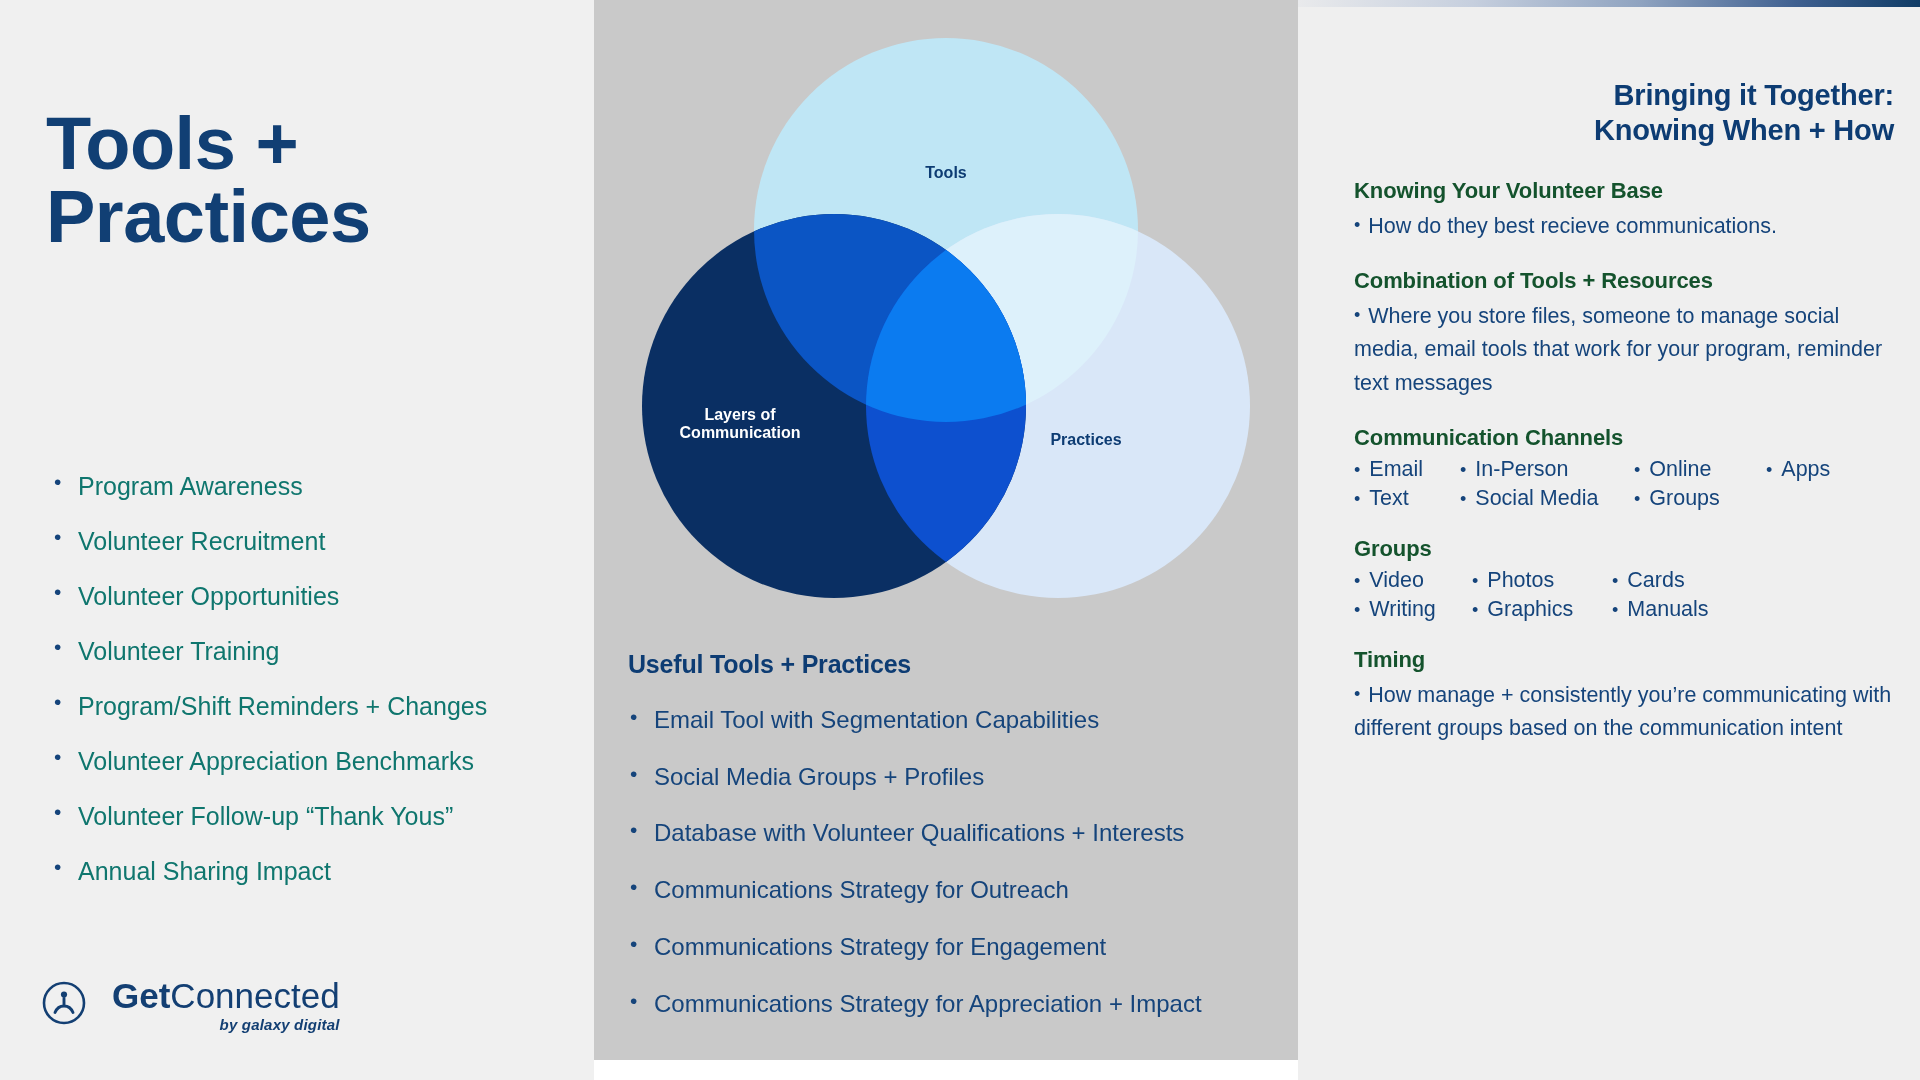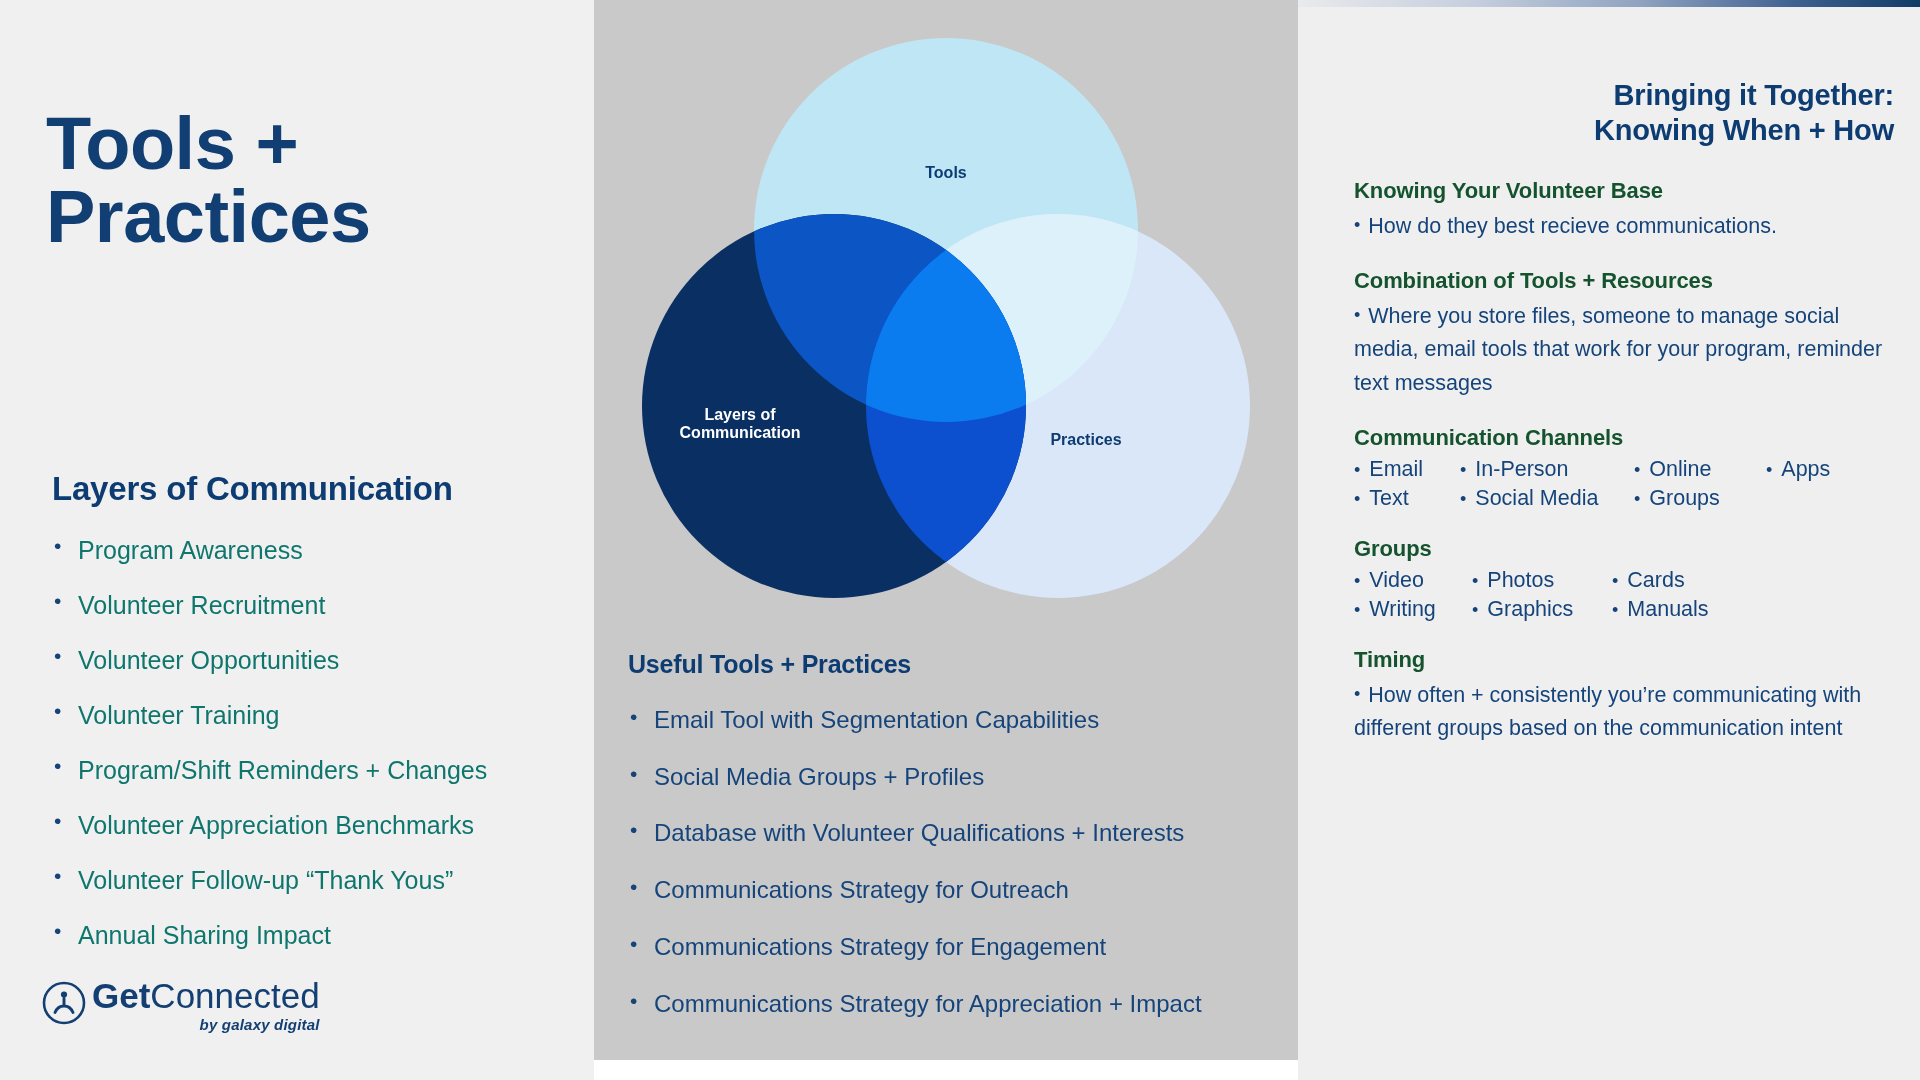--- a/index.html
+++ b/index.html
@@ -100,21 +100,21 @@
     font-size: 21px;
     color: #15447b;
   }
 
   
   .logo {
     position: absolute;
     left: 42px; top: 978px;
     display: flex;
     align-items: center;
-    gap: 6px;
+    gap: 26px;
   }
   .logo-mark { flex: 0 0 auto; }
   .logo-text {
     display: flex;
     flex-direction: column;
     line-height: 1;
   }
   .logo-word {
     font-size: 35px;
     color: #133f73;
@@ -244,21 +244,20 @@
   <div class="panel-right"></div>
   <div class="top-strip"></div>
   <div class="bottom-white"></div>
 
   <div class="main-title">
     <span class="line">Tools +</span>
     <span class="line">Practices</span>
   </div>
 
   <div class="left-section">
-    <div class="sec-title-lg">Layers of Communication</div>
     <ul class="bul">
       <li>Program Awareness</li>
       <li>Volunteer Recruitment</li>
       <li>Volunteer Opportunities</li>
       <li>Volunteer Training</li>
       <li>Program/Shift Reminders + Changes</li>
       <li>Volunteer Appreciation Benchmarks</li>
       <li>Volunteer Follow-up “Thank Yous”</li>
       <li>Annual Sharing Impact</li>
     </ul>
@@ -417,17 +416,17 @@
           <span class="chip">
               <span class="dot">•</span>
               <span>Manuals</span>
             </span>
         </div>
       </div>
     </div>
 
     <div class="blk">
       <div class="sub-head">Timing</div>
-      <p class="para"><span class="dot">•</span><span>How often + consistently you’re communicating with different groups based on the communication intent</span></p>
+      <p class="para"><span class="dot">•</span><span>How manage + consistently you’re communicating with different groups based on the communication intent</span></p>
     </div>
 
   </div>
 </div>
 
 </body></html>

